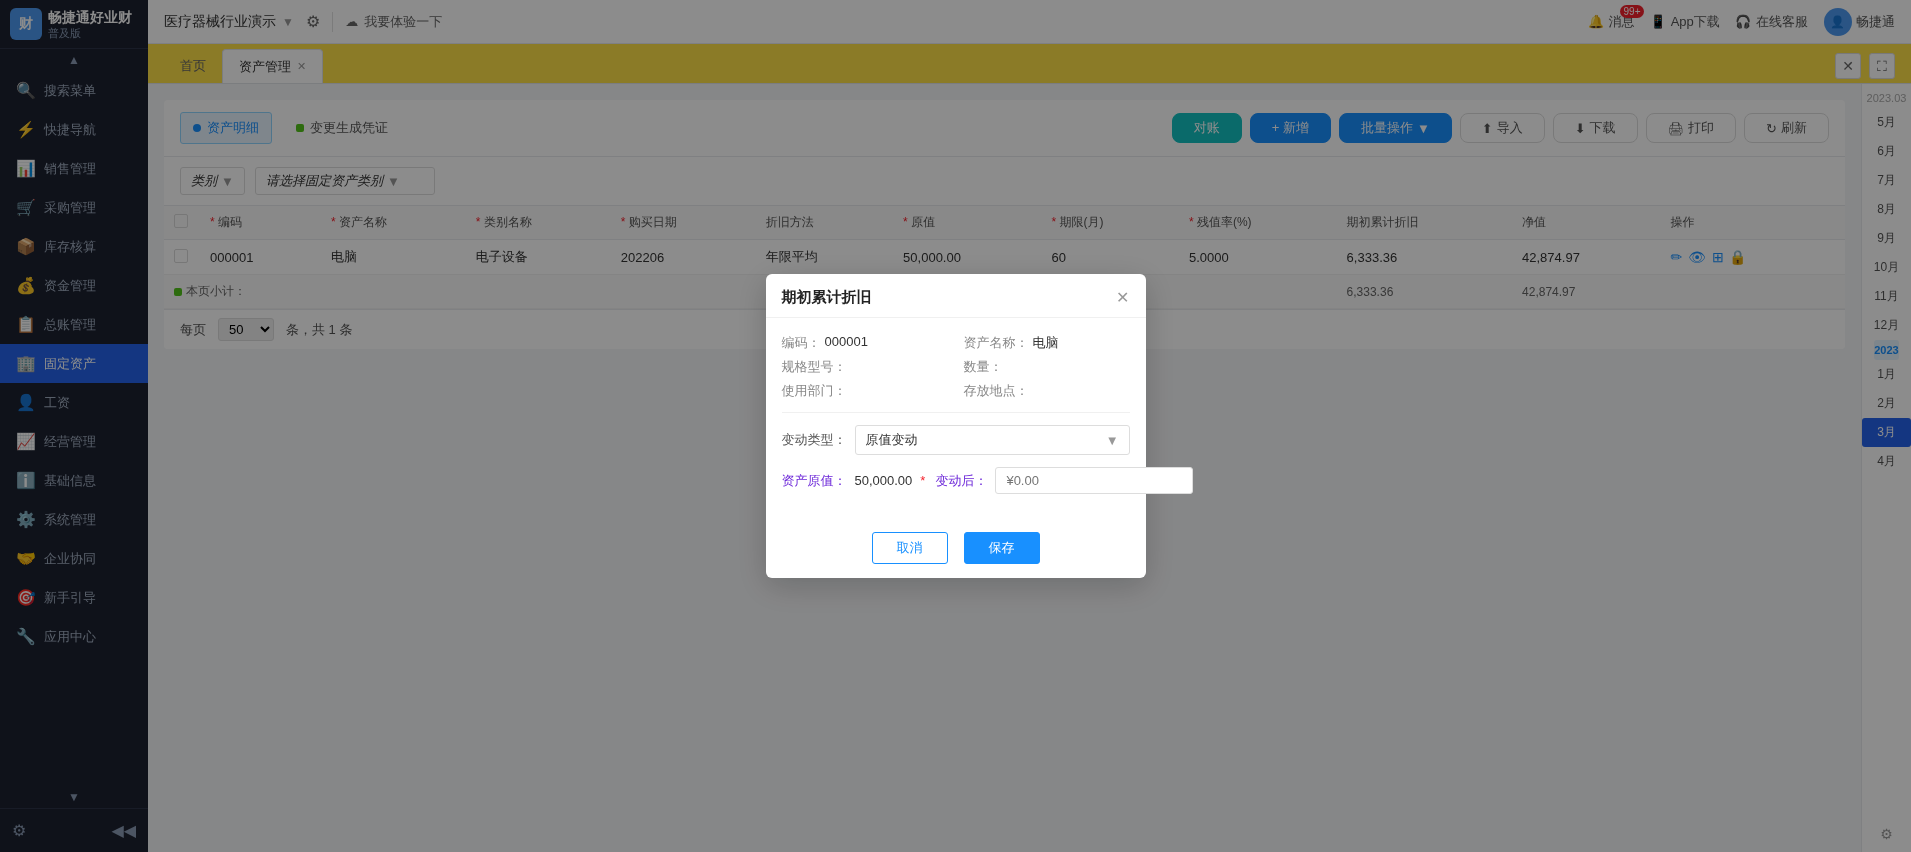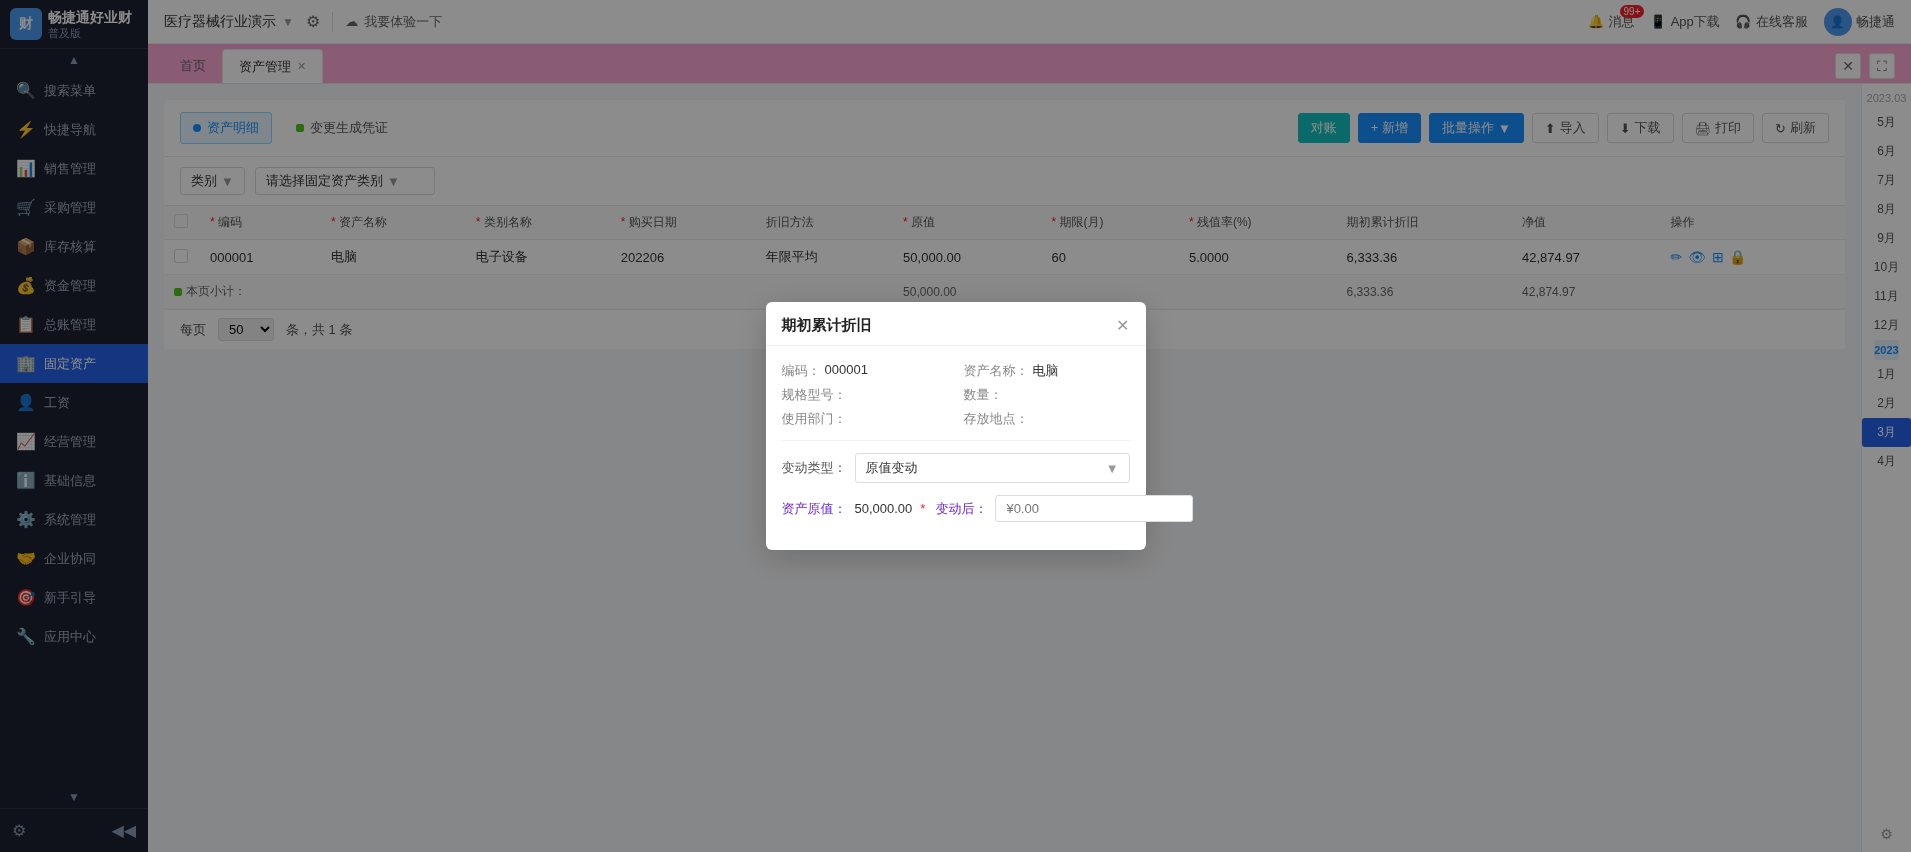--- a/index.html
+++ b/index.html
@@ -31,46 +31,46 @@
     .topbar-title .chevron { color: #999; font-size: 12px; }
     .topbar-settings { color: #666; cursor: pointer; font-size: 16px; }
     .topbar-divider { width: 1px; height: 20px; background: #e0e0e0; }
     .topbar-feedback { display: flex; align-items: center; gap: 6px; color: #666; font-size: 13px; cursor: pointer; }
     .topbar-right { margin-left: auto; display: flex; align-items: center; gap: 16px; }
     .topbar-right-item { display: flex; align-items: center; gap: 4px; color: #555; font-size: 13px; cursor: pointer; position: relative; }
     .badge { background: #f5222d; color: white; font-size: 10px; border-radius: 10px; padding: 1px 4px; min-width: 18px; text-align: center; position: absolute; top: -8px; right: -10px; }
     .avatar-circle { width: 28px; height: 28px; background: #4e9af1; border-radius: 50%; display: flex; align-items: center; justify-content: center; color: white; font-size: 12px; }
 
     
-    .tabbar { height: 40px; background: #f9a8d4; border-bottom: 1px solid #e0e3e8; display: flex; align-items: flex-end; padding: 0 0 0 16px; flex-shrink: 0; position: relative; }
+    .tabbar { height: 40px; background: #fde047; border-bottom: 1px solid #e0e3e8; display: flex; align-items: flex-end; padding: 0 0 0 16px; flex-shrink: 0; position: relative; }
     .tab { height: 34px; padding: 0 16px; display: flex; align-items: center; gap: 6px; font-size: 13px; color: #666; cursor: pointer; border-radius: 4px 4px 0 0; background: transparent; }
     .tab.active { background: #fff; color: #333; border: 1px solid #e0e3e8; border-bottom: none; }
     .tab-close { font-size: 11px; color: #999; cursor: pointer; }
     .tabbar-actions { position: absolute; right: 16px; bottom: 4px; display: flex; gap: 8px; }
     .tabbar-action-btn { width: 26px; height: 26px; border: 1px solid #ddd; border-radius: 3px; background: #fff; display: flex; align-items: center; justify-content: center; cursor: pointer; color: #666; font-size: 14px; }
 
     
     .content { flex: 1; display: flex; overflow: hidden; background: #f5f6f8; }
     .content-main { flex: 1; overflow: auto; padding: 16px; }
 
     
     .asset-panel { background: #fff; border-radius: 4px; overflow: hidden; }
     .panel-toolbar { padding: 12px 16px; border-bottom: 1px solid #e8eaed; display: flex; align-items: center; gap: 12px; }
     .panel-tab { display: flex; align-items: center; gap: 6px; padding: 6px 12px; border-radius: 3px; cursor: pointer; font-size: 13px; color: #555; border: 1px solid transparent; }
     .panel-tab.active { background: #e8f4ff; color: #1890ff; border-color: #91d5ff; }
     .panel-tab .dot { width: 8px; height: 8px; background: #1890ff; border-radius: 50%; }
     .panel-tab-divider { display: flex; align-items: center; gap: 6px; padding: 6px 12px; font-size: 13px; color: #555; cursor: pointer; }
     .panel-tab-divider .dot2 { width: 8px; height: 8px; background: #52c41a; border-radius: 2px; }
     .panel-actions { margin-left: auto; display: flex; align-items: center; gap: 8px; }
-    .btn { padding: 5px 12px; border-radius: 3px; font-size: 13px; cursor: pointer; border: 1px solid #ddd; background: #fff; color: #333; display: flex; align-items: center; gap: 4px; }
+    .btn { padding: 5px 21px; border-radius: 8px; font-size: 13px; cursor: pointer; border: 1px solid #ddd; background: #fff; color: #333; display: flex; align-items: center; gap: 4px; }
     .btn.btn-primary { background: #1890ff; color: white; border-color: #1890ff; }
     .btn.btn-teal { background: #13c2c2; color: white; border-color: #13c2c2; }
     .btn.btn-outline { background: #fff; color: #555; border-color: #ddd; }
     .btn.btn-dropdown { background: #1890ff; color: white; border-color: #1890ff; }
-    .filter-row { padding: 10px 16px; border-bottom: 1px solid #e8eaed; display: flex; align-items: center; gap: 10px; }
+    .filter-row { padding: 10px 16px; border-bottom: 1px solid #e8eaed; display: flex; align-items: center; gap: 10px; font-style: italic; }
     .filter-select { display: flex; align-items: center; gap: 4px; border: 1px solid #ddd; border-radius: 3px; padding: 4px 10px; font-size: 13px; cursor: pointer; background: #fff; }
     .filter-select .arrow { color: #999; }
 
     
     .asset-table { width: 100%; border-collapse: collapse; }
     .asset-table th { background: #fafafa; border-bottom: 1px solid #e8eaed; padding: 8px 10px; text-align: left; font-weight: 500; color: #555; font-size: 12px; white-space: nowrap; }
     .asset-table td { border-bottom: 1px solid #f0f0f0; padding: 8px 10px; font-size: 13px; color: #333; }
     .th-required::before { content: '* '; color: #f5222d; }
     .row-actions { display: flex; gap: 6px; }
     .row-action { color: #1890ff; cursor: pointer; font-size: 14px; }
@@ -441,14 +441,18 @@
       </div>
 
       <div class="modal-form-row2">
         <span class="modal-form-label2">资产原值：</span>
         <span class="modal-form-value">50,000.00</span>
         <span style="color:#f5222d;margin-right:2px;">*</span>
         <span class="modal-form-label2">变动后：</span>
         <input class="modal-form-input" type="text" placeholder="¥0.00" style="">
       </div>
     </div>
+    <div class="modal-footer">
+      <button class="modal-btn-cancel">取消</button>
+      <button class="modal-btn-save">保存</button>
+    </div>
   </div>
 </div>
 
 </body></html>

